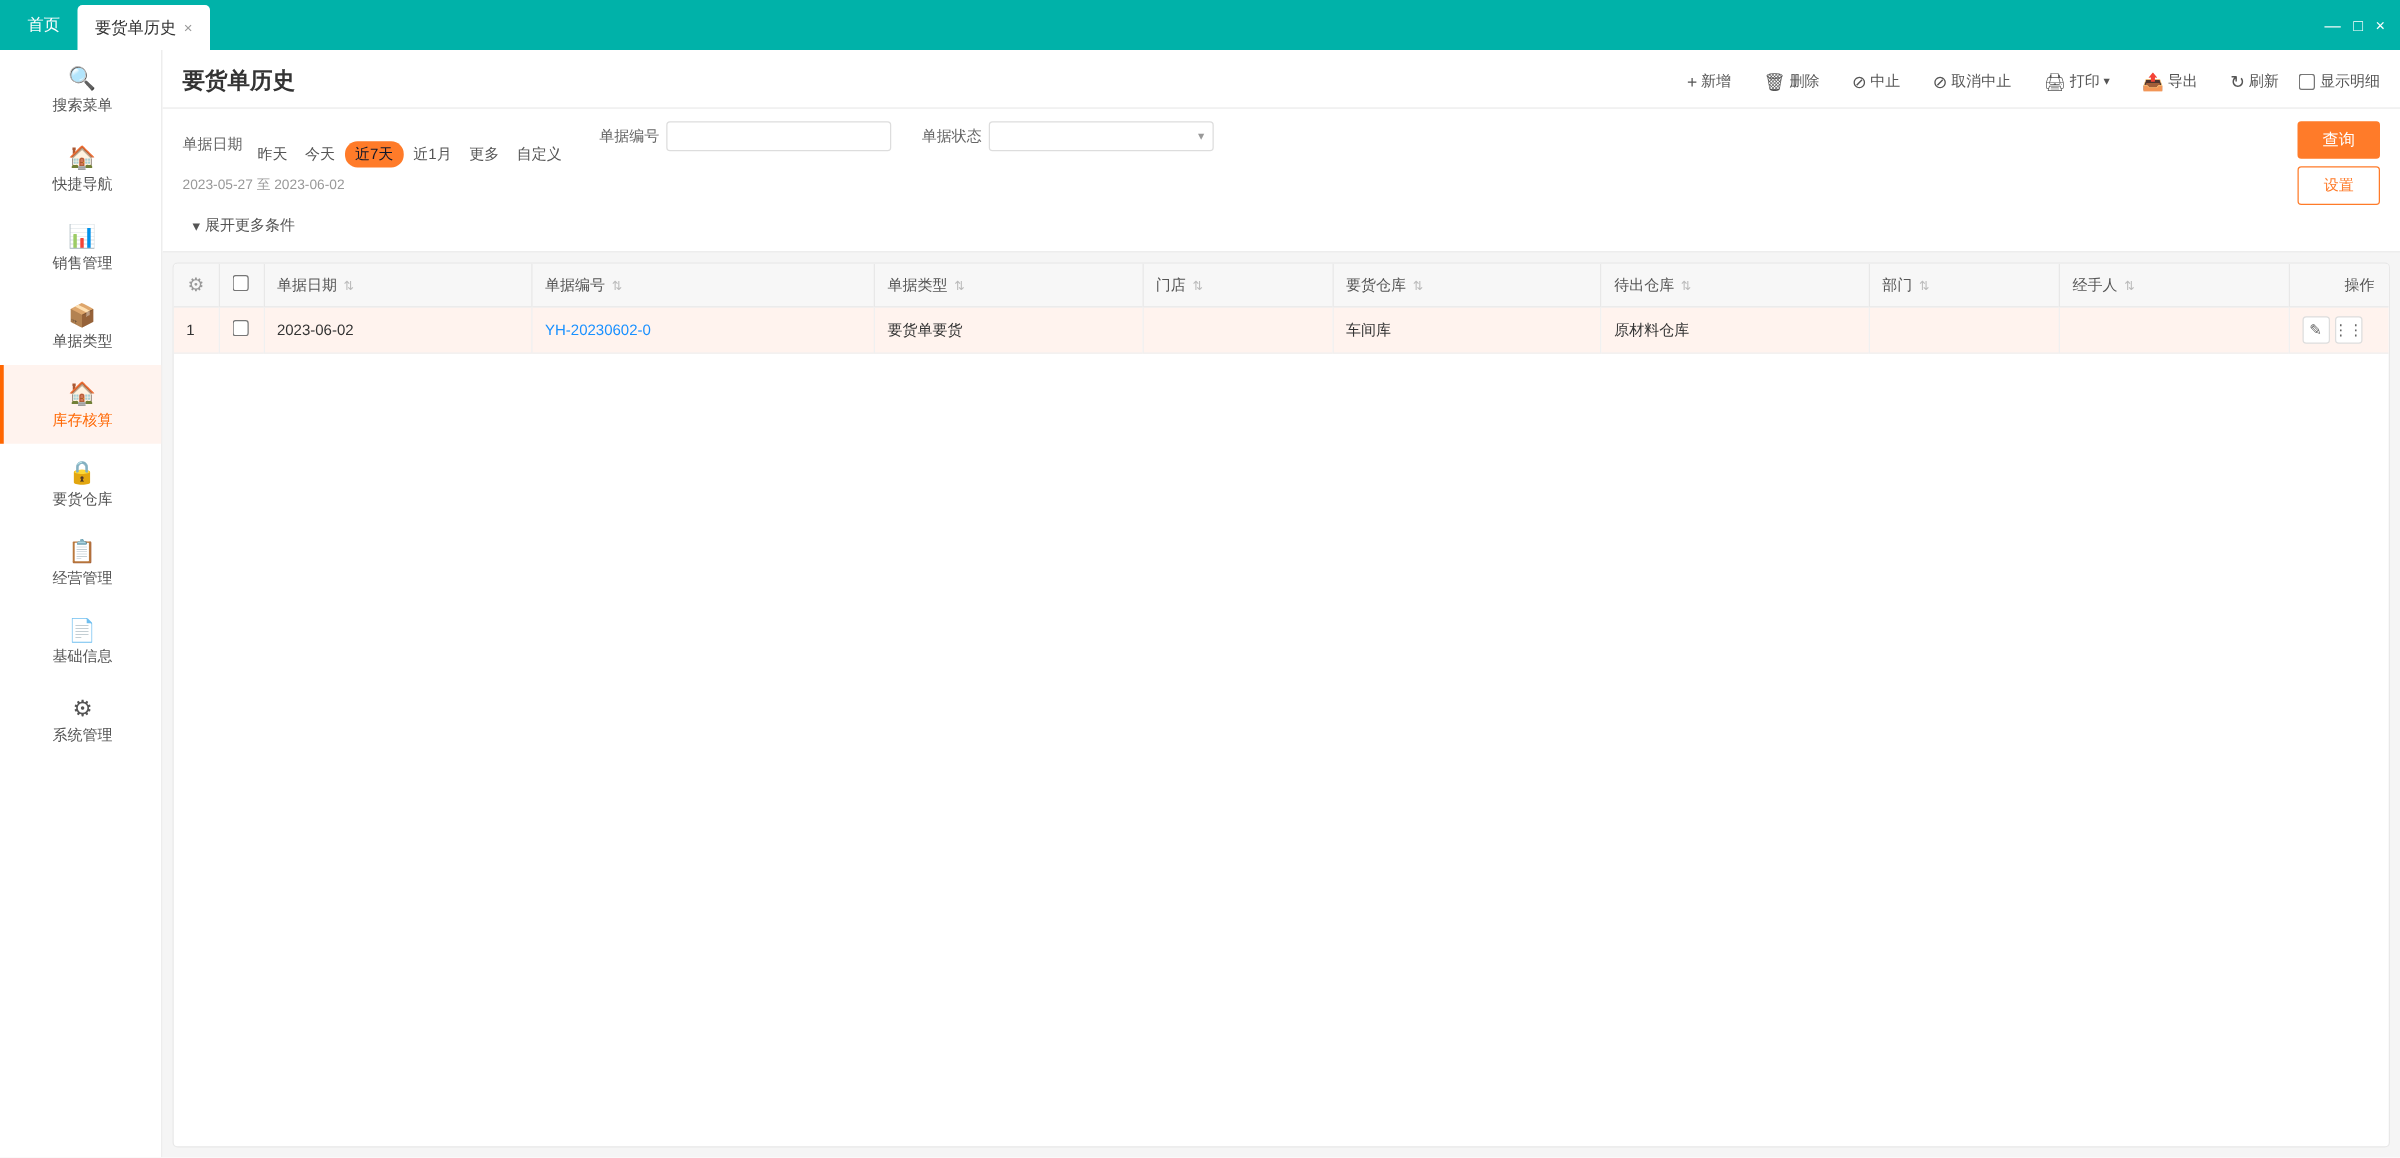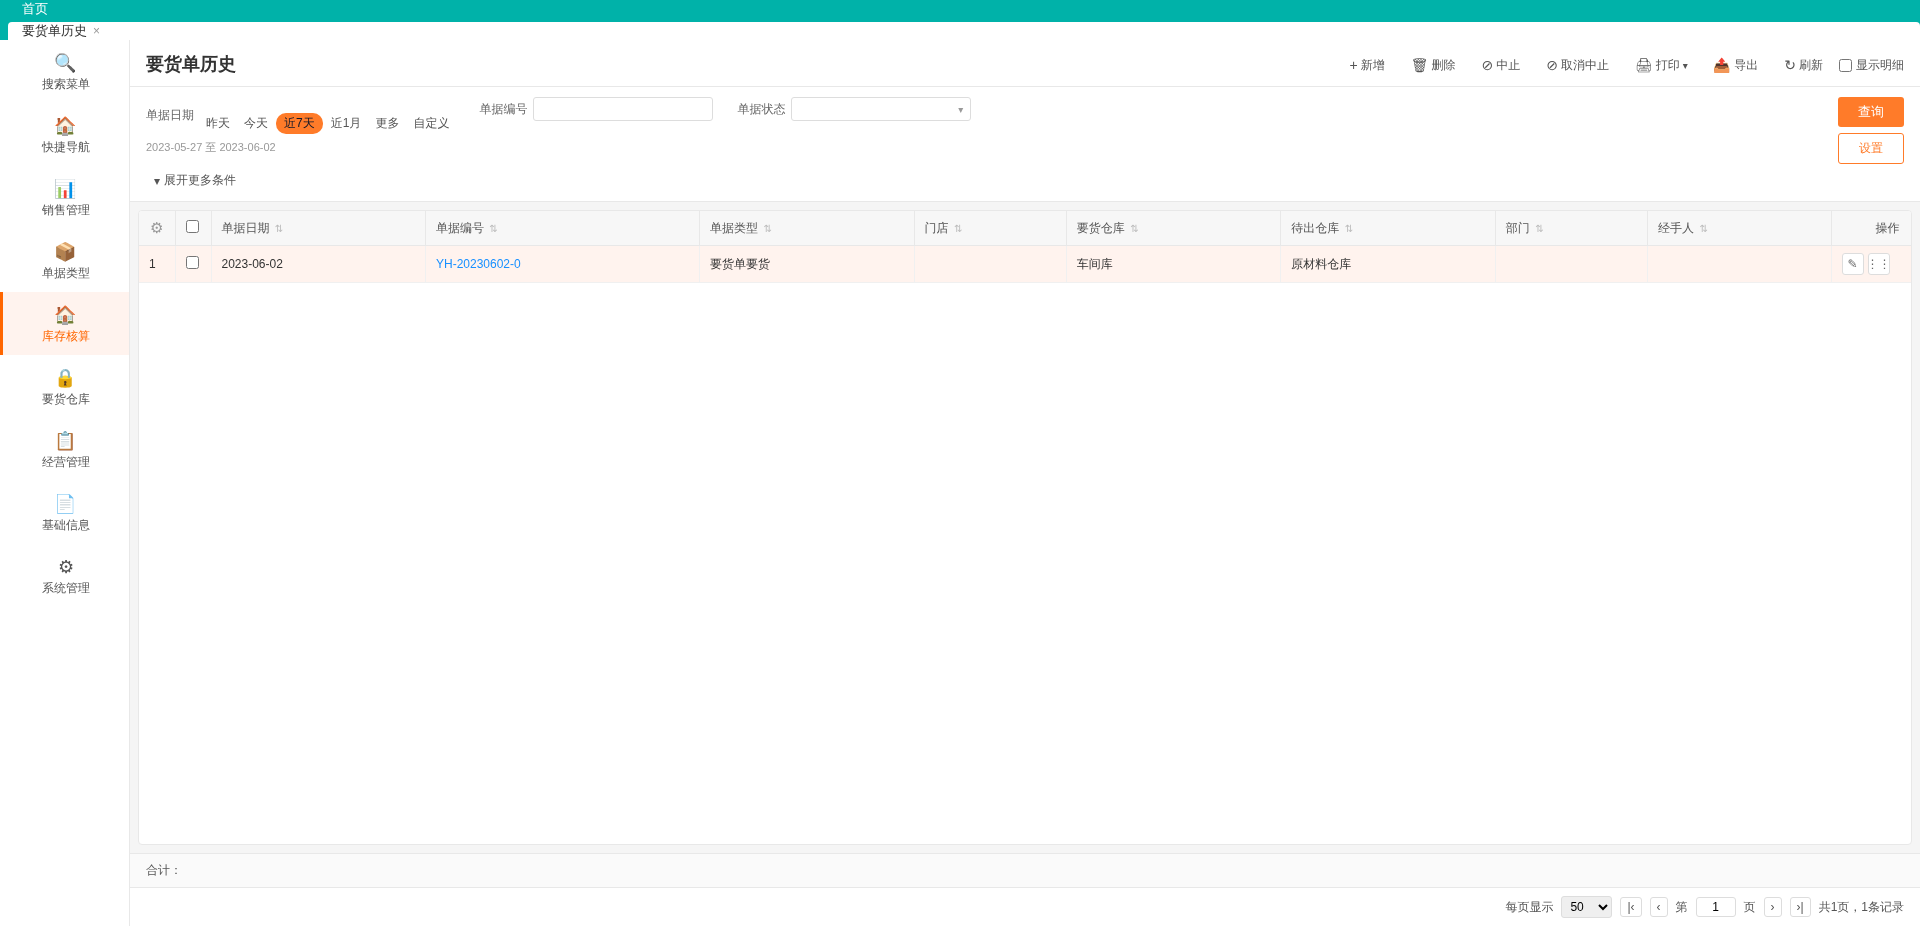--- a/index.html
+++ b/index.html
@@ -3,24 +3,24 @@
   <meta charset="utf-8">
   <style>
     * { box-sizing: border-box; margin: 0; padding: 0; }
     body { font-family: 'Microsoft YaHei', Arial, sans-serif; font-size: 13px; background: #f5f5f5; display: flex; flex-direction: column; height: 926px; overflow: hidden; }
 
     
     .top-bar {
       background: #00b2a9;
       height: 40px;
       display: flex;
+      align-items: center;
       padding: 0 0 0 8px;
       color: #fff;
       flex-shrink: 0;
-      flex-direction: column;
     }
     .top-bar .tab {
       display: flex;
       align-items: center;
       height: 40px;
       padding: 0 14px;
       font-size: 13px;
       cursor: pointer;
       color: #fff;
     }
@@ -579,34 +579,15 @@
               <div class="action-icons">
                 <div class="action-icon" title="编辑">✎</div>
                 <div class="action-icon" title="更多">⋮⋮</div>
               </div>
             </td>
           </tr>
         </tbody>
       </table>
     </div>
 
-    <div class="footer-summary">
-      <span>合计：</span>
-    </div>
-
-    <div class="pagination">
-      <span>每页显示</span>
-      <select class="page-size-select">
-        <option value="50">50</option>
-        <option value="100">100</option>
-        <option value="200">200</option>
-      </select>
-      <button class="page-btn">|‹</button>
-      <button class="page-btn">‹</button>
-      <span>第</span>
-      <input class="page-input" type="text" value="1" style="">
-      <span>页</span>
-      <button class="page-btn">›</button>
-      <button class="page-btn">›|</button>
-      <span>共1页，1条记录</span>
-    </div>
+
   </div>
 </div>
 
 </body></html>

